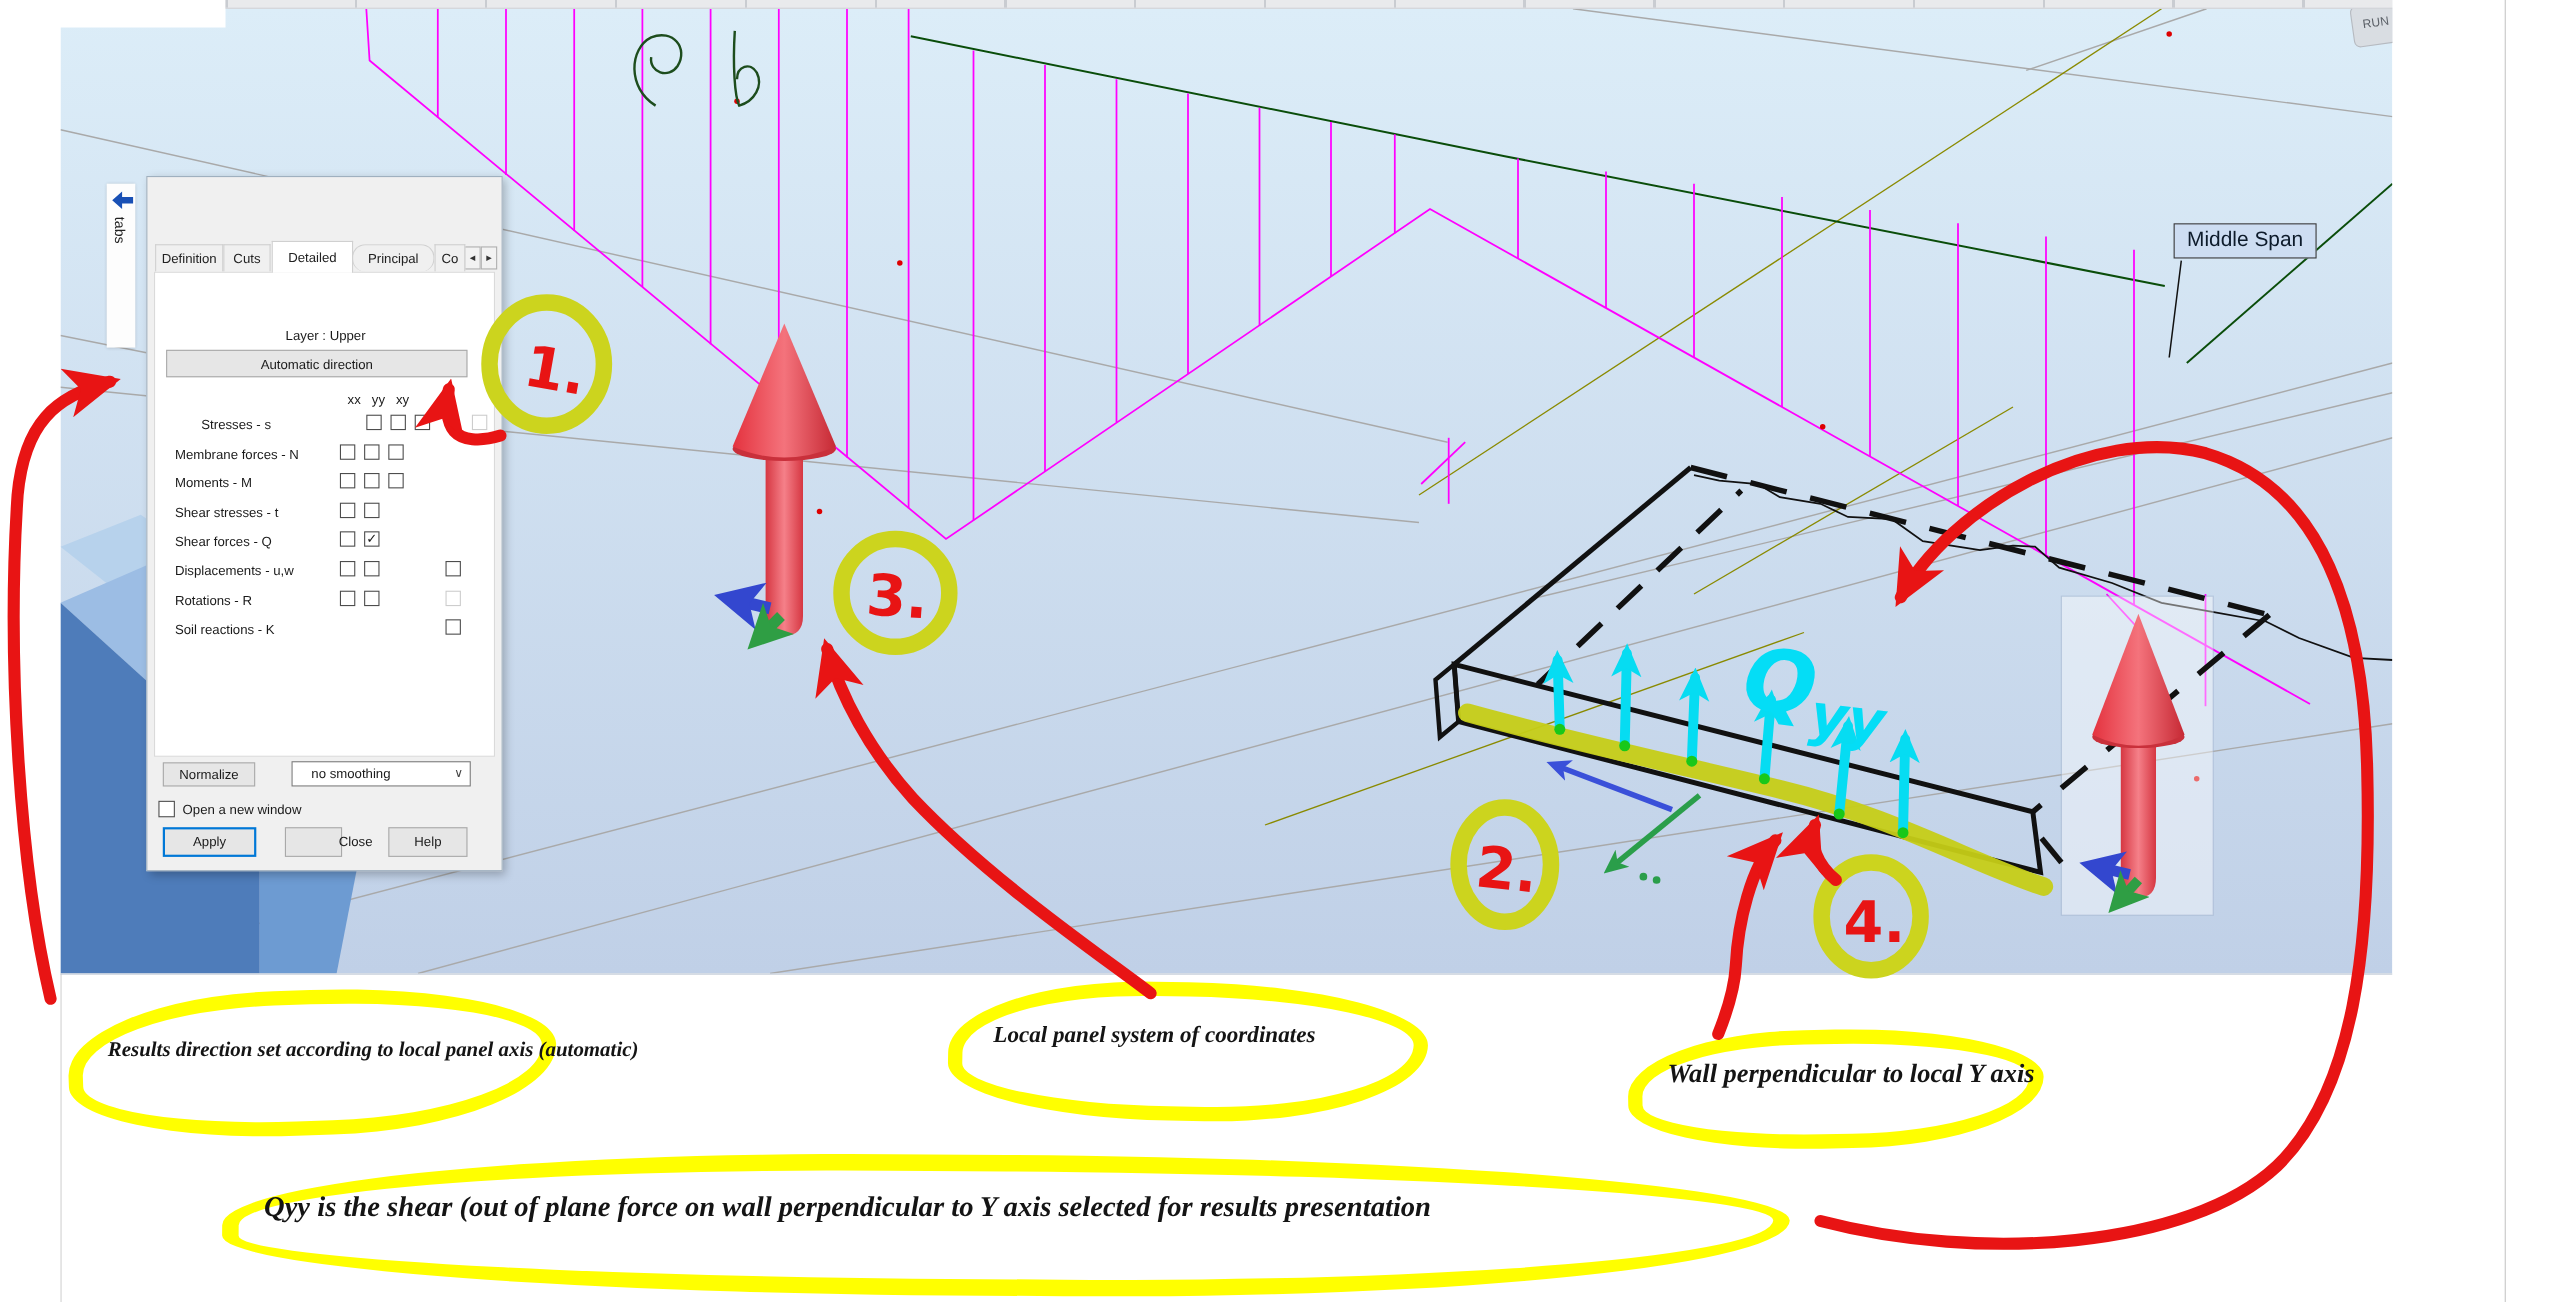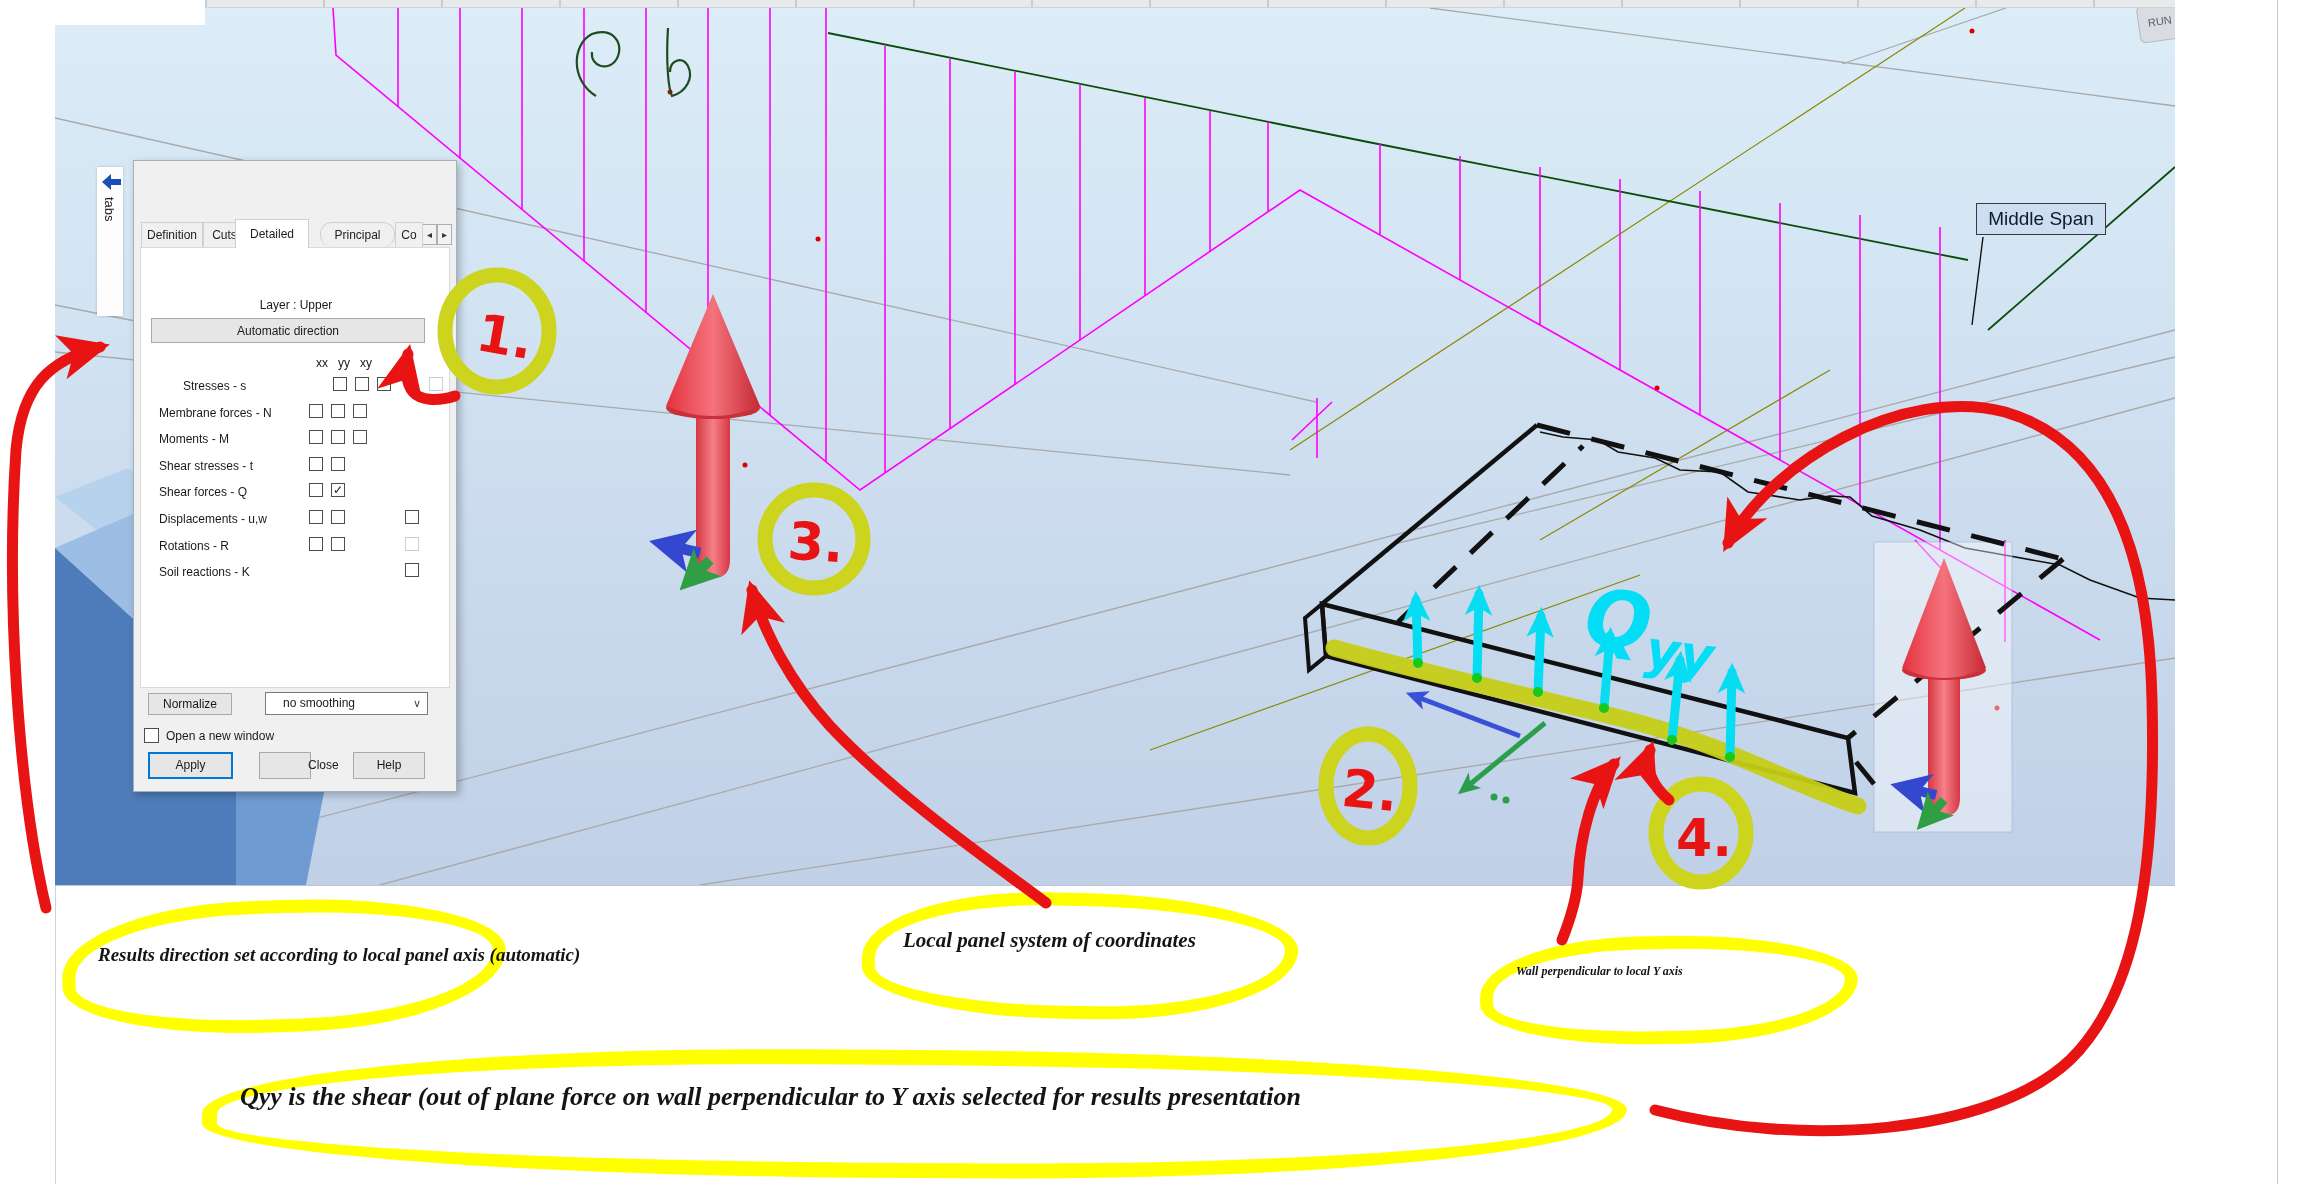--- a/index.html
+++ b/index.html
@@ -235,21 +235,21 @@
   </svg>
   <span class="tp-label">tabs</span>
 </div>
 
 <div class="abs" id="dialog">
   <div id="tabstrip">
     <span class="tab-scroll" style="left:282px;">◂</span>
     <span class="tab-scroll" style="left:297px;">▸</span>
   <span class="tab" style="left: 1px; width: 62px;">Definition</span>
       <span class="tab" style="left: 63px; width: 43px;">Cuts</span>
-      <span class="tab active" style="left: 95px; width: 74px;">Detailed</span>
+      <span class="tab active" style="left: 107px; width: 74px;">Detailed</span>
       <span class="tab" style="left: 180px; width: 75px; border-radius: 12px;">Principal</span>
       <span class="tab" style="left: 255px; width: 28px;">Co</span>
     </div>
   <div id="page">
     <div id="layer-label">Layer : Upper</div>
     <div id="auto-btn">Automatic direction</div>
     <span class="colhead" style="left:171px;">xx</span>
     <span class="colhead" style="left:193px;">yy</span>
     <span class="colhead" style="left:215px;">xy</span>
     <div id="rows-host">
@@ -314,21 +314,21 @@
   <div class="dlg-btn" id="help-btn">Help</div>
 </div>
 
 <div class="ring" style="left:62px;top:900px;width:418px;height:106px;transform:rotate(-2deg);"></div>
 <div class="ann-text" style="left:98px;top:944px;font-size:19px;">Results direction set according to local panel axis (automatic)</div>
 
 <div class="ring" style="left:862px;top:893px;width:410px;height:100px;transform:rotate(1deg);"></div>
 <div class="ann-text" style="left:903px;top:928px;font-size:21px;">Local panel system of coordinates</div>
 
 <div class="ring" style="left:1480px;top:936px;width:352px;height:82px;transform:rotate(-1deg);"></div>
-<div class="ann-text" style="left:1516px;top:964px;font-size:12px;">Wall perpendicular to local Y axis</div>
+<div class="ann-text" style="left:1516px;top:964px;font-size:24px;">Wall perpendicular to local Y axis</div>
 
 <div class="ring" style="left:202px;top:1050px;width:1395px;height:98px;transform:rotate(0.4deg);border-width:15px;"></div>
 <div class="ann-text" style="left:240px;top:1082px;font-size:26px;">Qyy is the shear (out of plane force on wall perpendicular to Y axis selected for results presentation</div>
 
 <svg id="anno-svg" width="2322" height="1184">
   <defs>
     <marker id="redHead" markerWidth="4.6" markerHeight="4.6" refX="8" refY="5" orient="auto" markerUnits="strokeWidth" viewBox="0 0 10 10">
       <path d="M0,0.5 L10,5 L0,9.5 L2.6,5 z" fill="#e81414"></path>
       </marker>
     <marker id="cyanHead" markerWidth="3.4" markerHeight="3.4" refX="7" refY="5" orient="auto" markerUnits="strokeWidth" viewBox="0 0 10 10">

